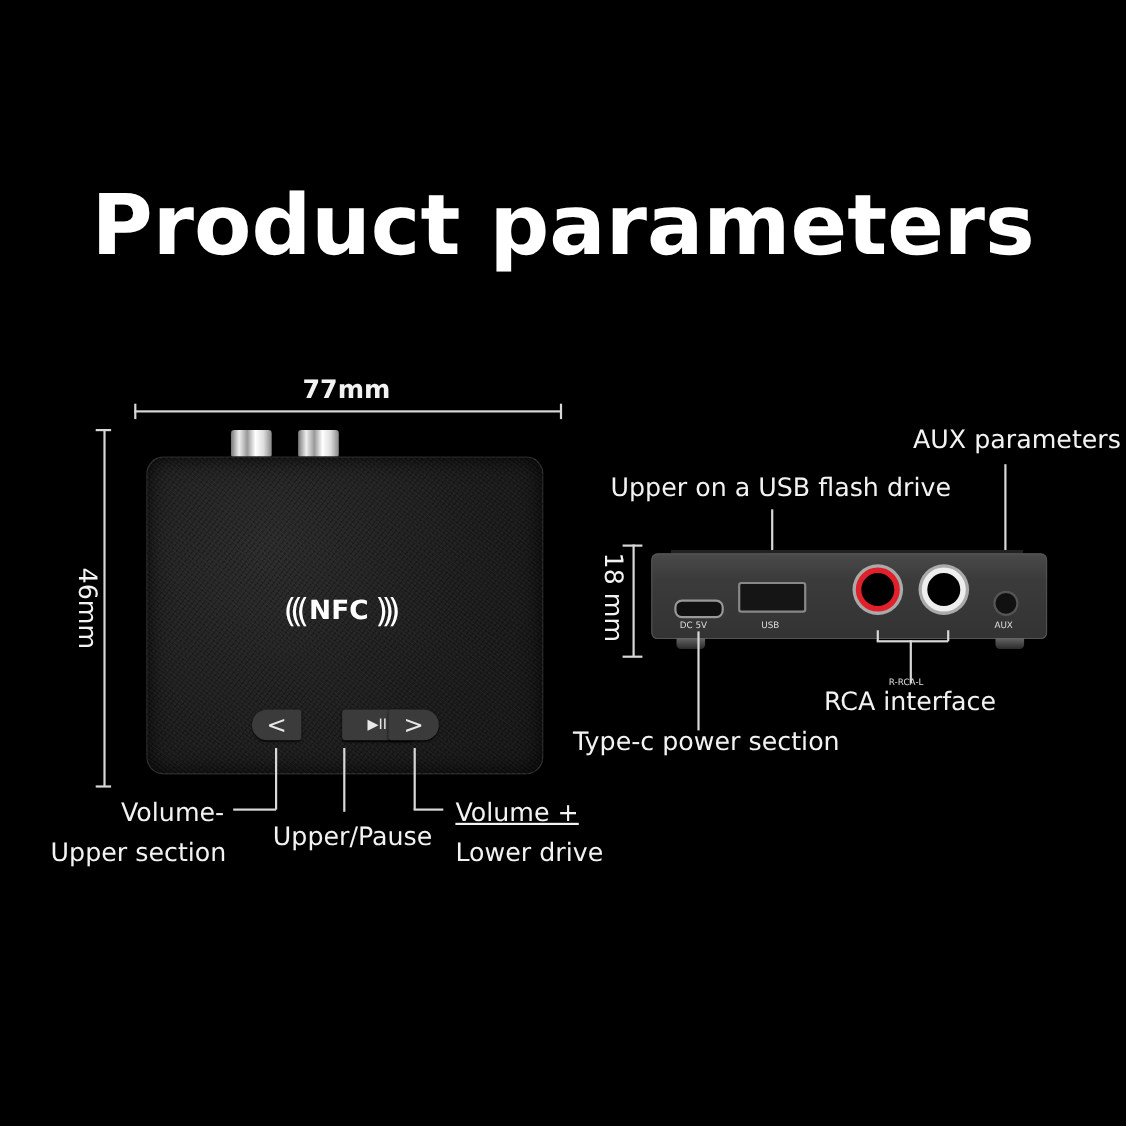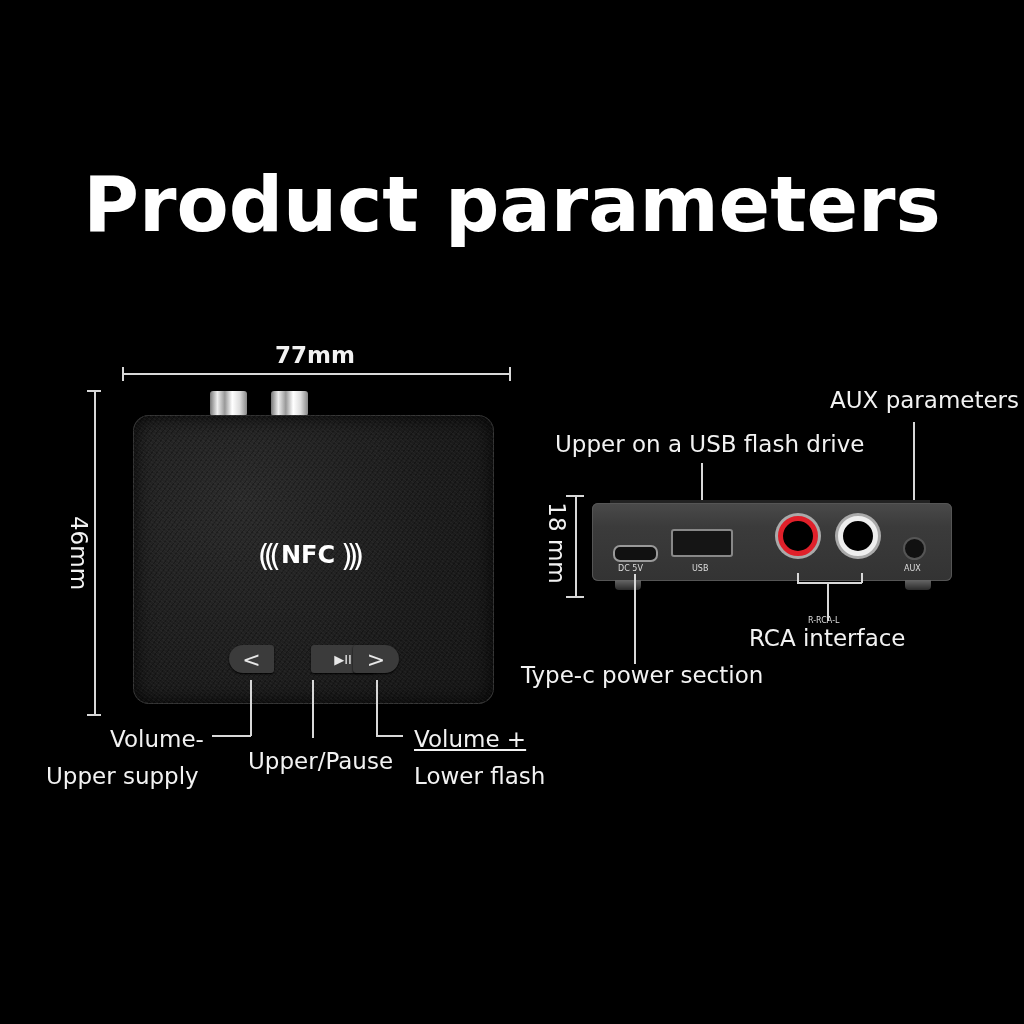--- a/index.html
+++ b/index.html
@@ -69,24 +69,24 @@
     <span>&gt;</span>
   </div>
 
   <div class="line" style="left:250px;top:680px;width:1.5px;height:56px;"></div>
   <div class="line" style="left:212px;top:735px;width:39px;height:1.5px;"></div>
   <div class="line" style="left:312px;top:680px;width:1.5px;height:58px;"></div>
   <div class="line" style="left:376px;top:680px;width:1.5px;height:56px;"></div>
   <div class="line" style="left:376px;top:735px;width:27px;height:1.5px;"></div>
 
   <div class="abs label" style="left:110px;top:726px;">Volume-</div>
-  <div class="abs label" style="left:46px;top:763px;">Upper supply</div>
+  <div class="abs label" style="left:46px;top:763px;">Upper section</div>
   <div class="abs label" style="left:248px;top:748px;">Upper/Pause</div>
   <div class="abs label" style="left:414px;top:726px;text-decoration:underline;">Volume +</div>
-  <div class="abs label" style="left:414px;top:763px;">Lower flash</div>
+  <div class="abs label" style="left:414px;top:763px;">Lower drive</div>
 </div>
 
 <div>
   <div class="abs label" style="left:830px;top:387px;">AUX parameters</div>
   <div class="abs label" style="left:555px;top:431px;">Upper on a USB flash drive</div>
 
   <div class="line" style="left:701px;top:463px;width:1.5px;height:55px;"></div>
   <div class="line" style="left:913px;top:422px;width:1.5px;height:97px;"></div>
 
   <div class="line" style="left:575px;top:495px;width:1.5px;height:102px;"></div>

